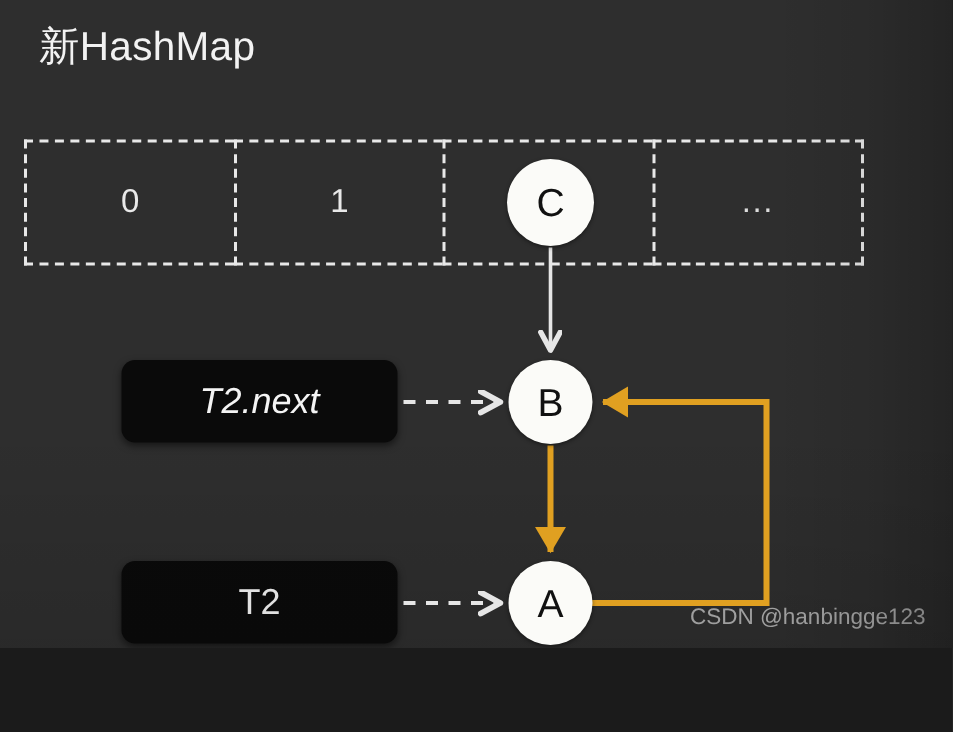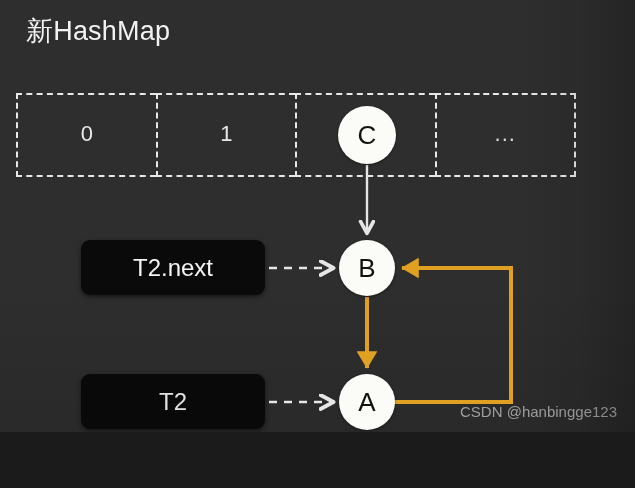--- a/index.html
+++ b/index.html
@@ -117,21 +117,21 @@
     display: flex;
     align-items: center;
     justify-content: center;
     color: #f4f4f4;
     font-size: 24px;
     line-height: 1;
     box-shadow: 0 2px 5px rgba(0,0,0,0.5);
   }
   #box-t2next {
     left: 81px; top: 240px;
-    width: 184px; height: 55px;
+    width: 184px; height: 55px; font-style: italic;
   }
   #box-t2 {
     left: 81px; top: 374px;
     width: 184px; height: 55px;
   }
 
   
   #arrow-layer {
     position: absolute;
     left: 0; top: 0;

